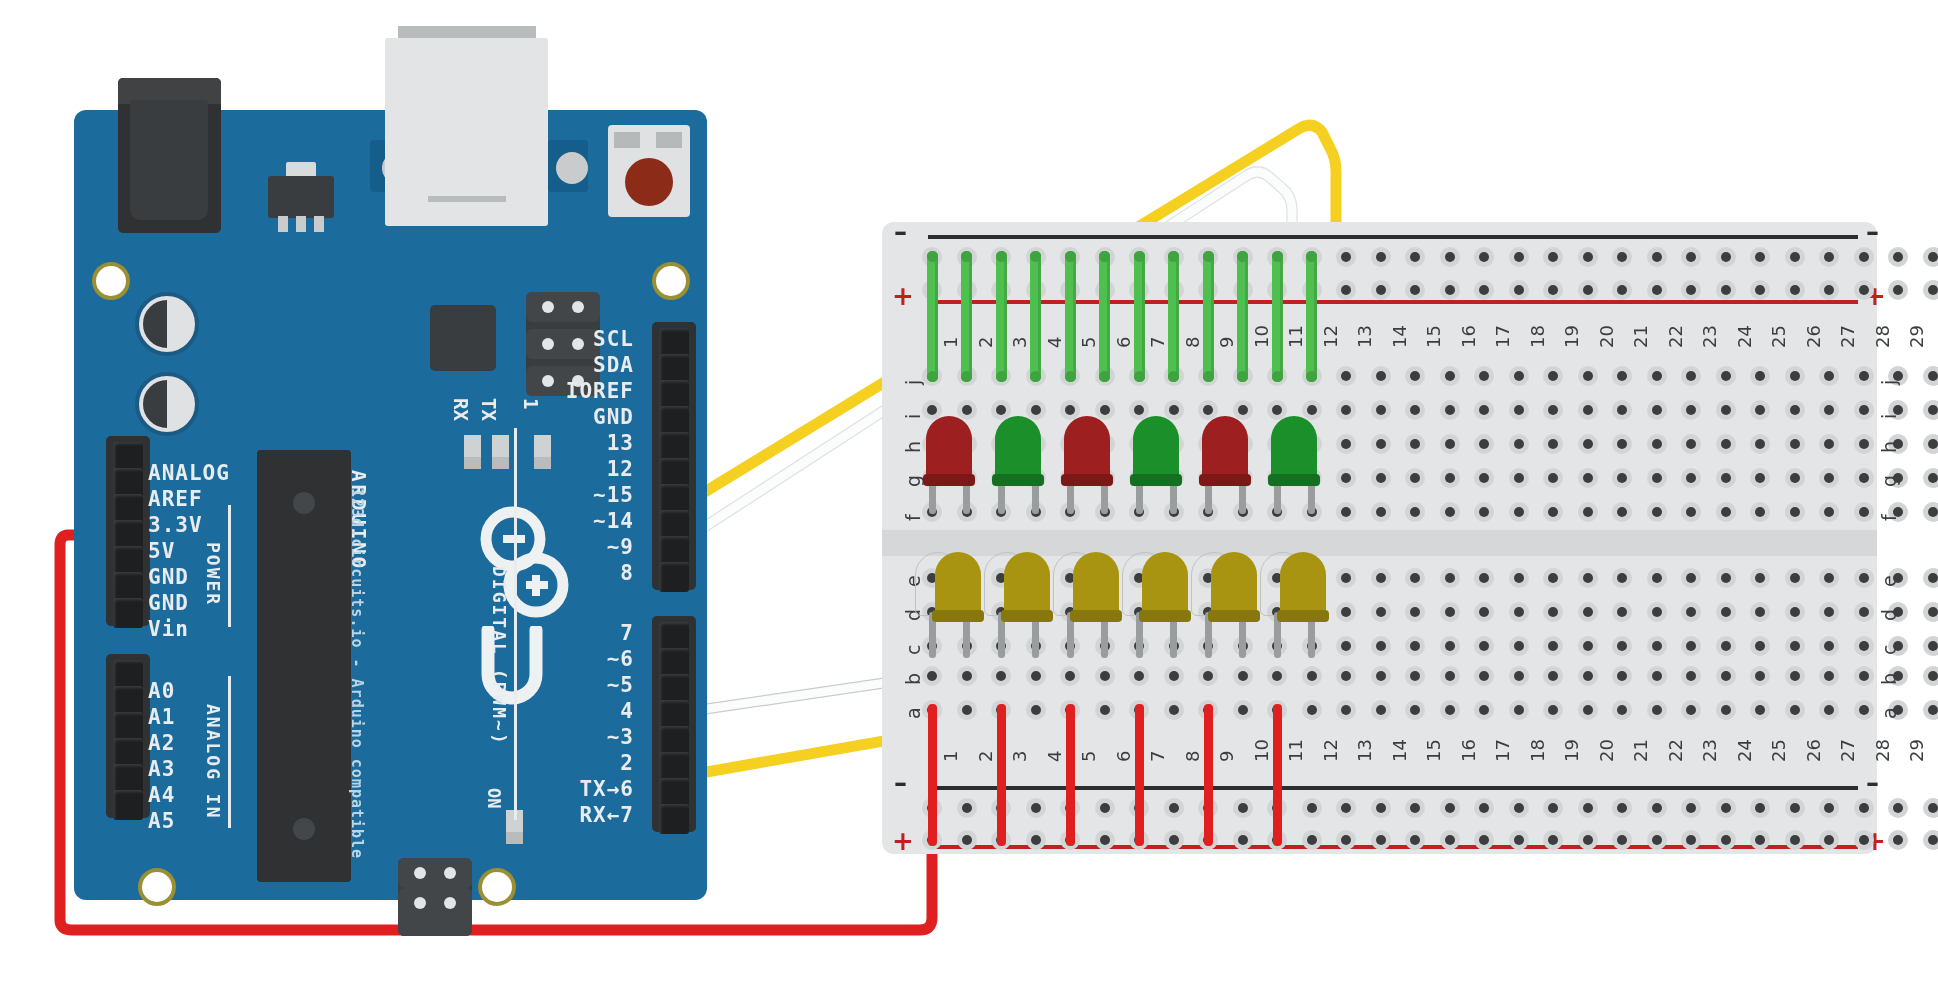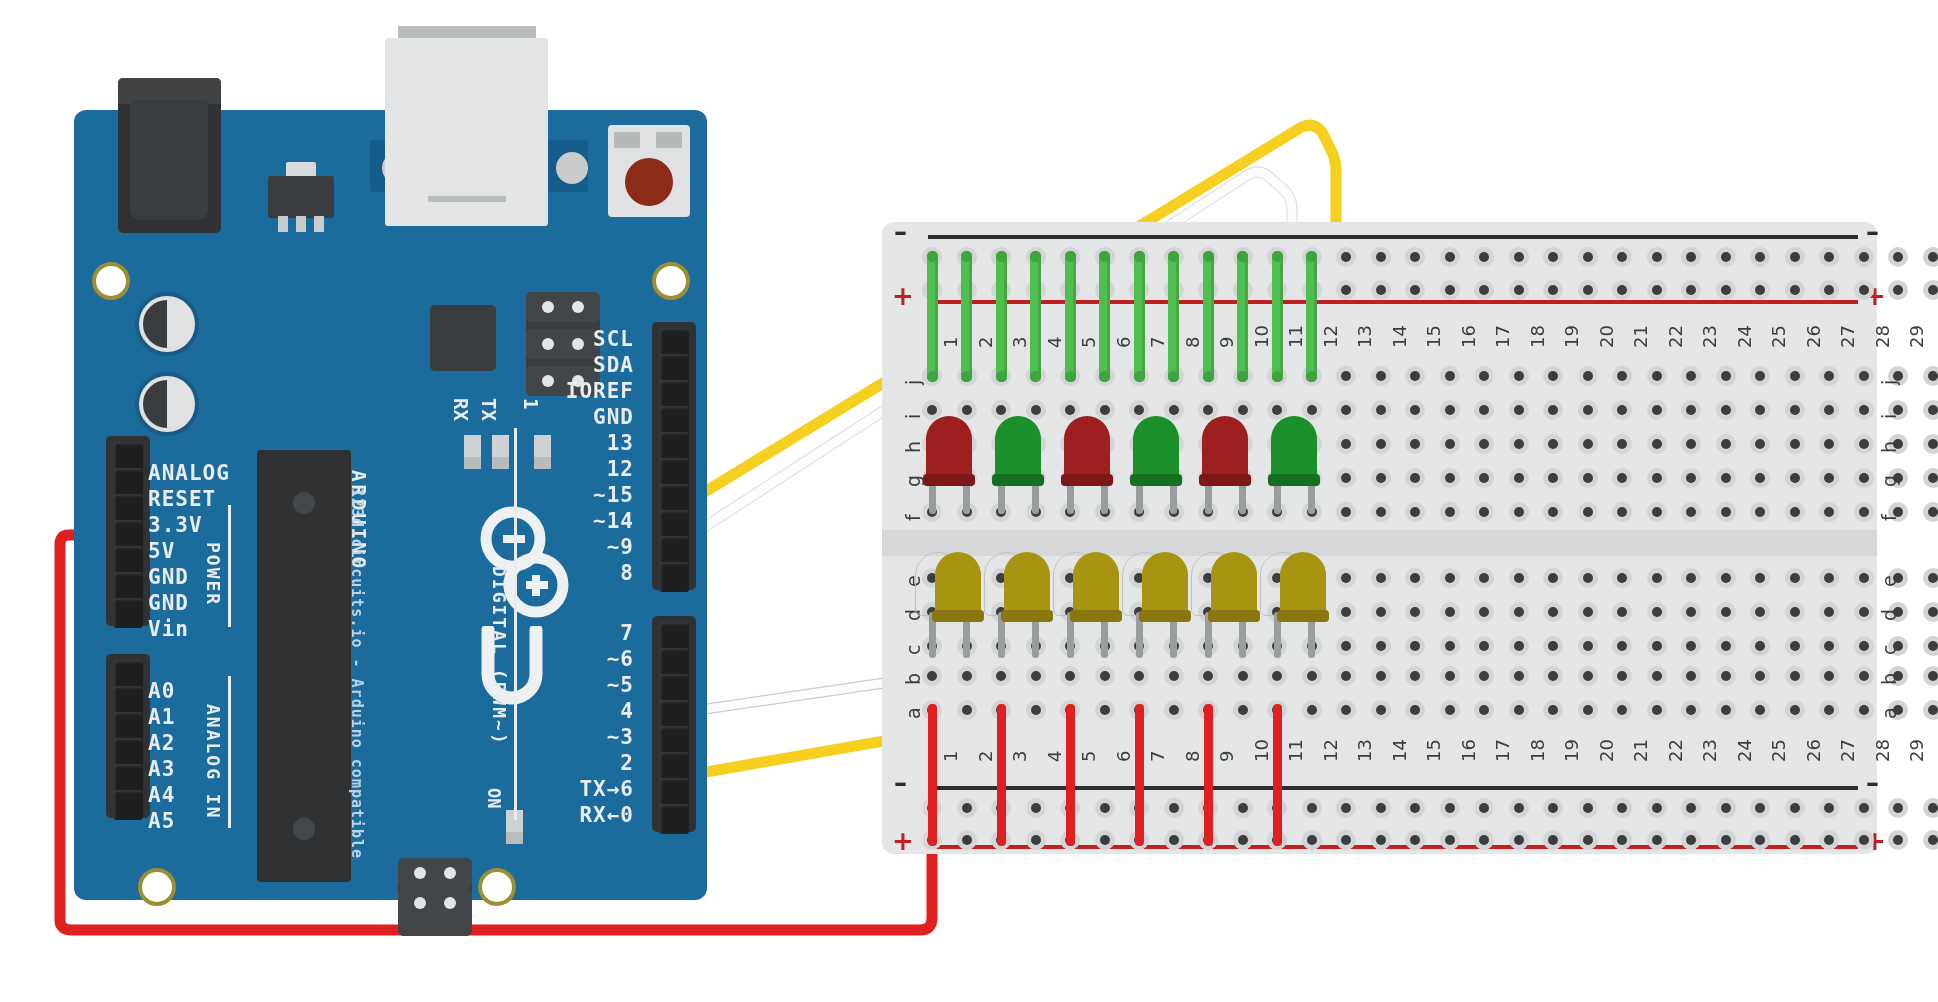--- a/index.html
+++ b/index.html
@@ -262,36 +262,36 @@
   <div class="pinlbl r" style="left:530px;top:535px;width:104px">~9</div>
   <div class="pinlbl r" style="left:530px;top:561px;width:104px">8</div>
 
   <div class="pinlbl r" style="left:530px;top:621px;width:104px">7</div>
   <div class="pinlbl r" style="left:530px;top:647px;width:104px">~6</div>
   <div class="pinlbl r" style="left:530px;top:673px;width:104px">~5</div>
   <div class="pinlbl r" style="left:530px;top:699px;width:104px">4</div>
   <div class="pinlbl r" style="left:530px;top:725px;width:104px">~3</div>
   <div class="pinlbl r" style="left:530px;top:751px;width:104px">2</div>
   <div class="pinlbl r" style="left:516px;top:777px;width:118px">TX→6</div>
-  <div class="pinlbl r" style="left:516px;top:803px;width:118px">RX←0</div>
+  <div class="pinlbl r" style="left:516px;top:803px;width:118px">RX←7</div>
 
   <div class="groupline" style="left:514px;top:428px;height:392px"></div>
   <div class="grouplbl" style="left:510px;top:566px">DIGITAL (PWM~)</div>
 
   <div class="hdr" style="left:106px;top:436px;width:44px;height:190px">
     <div class="sock" style="top:6px"></div>
       <div class="sock" style="top:32px"></div>
     <div class="sock" style="top:58px"></div>
       <div class="sock" style="top:84px"></div>
     <div class="sock" style="top:110px"></div>
       <div class="sock" style="top:136px"></div>
     <div class="sock" style="top:162px"></div>
   </div>
   <div class="pinlbl" style="left:148px;top:461px">ANALOG</div>
-  <div class="pinlbl" style="left:148px;top:487px">RESET</div>
+  <div class="pinlbl" style="left:148px;top:487px">AREF</div>
   <div class="pinlbl" style="left:148px;top:513px">3.3V</div>
   <div class="pinlbl" style="left:148px;top:539px">5V</div>
   <div class="pinlbl" style="left:148px;top:565px">GND</div>
   <div class="pinlbl" style="left:148px;top:591px">GND</div>
   <div class="pinlbl" style="left:148px;top:617px">Vin</div>
   <div class="groupline" style="left:228px;top:505px;height:122px"></div>
   <div class="grouplbl" style="left:224px;top:542px">POWER</div>
 
   <div class="hdr" style="left:106px;top:654px;width:44px;height:164px">
     <div class="sock" style="top:6px"></div>

